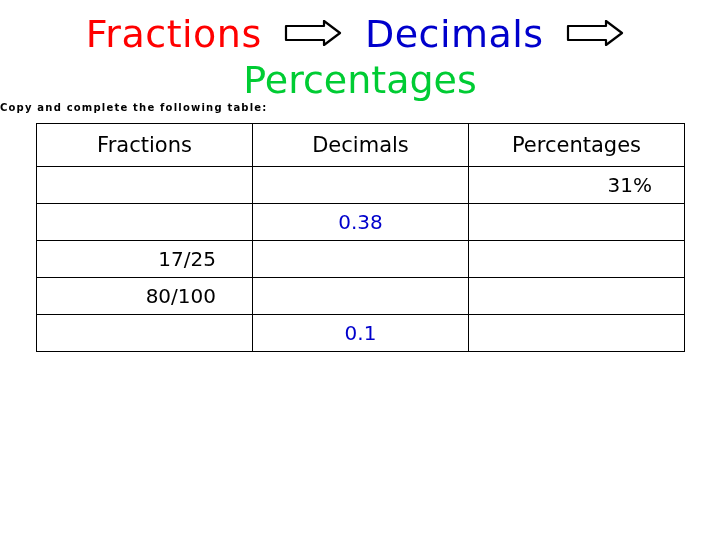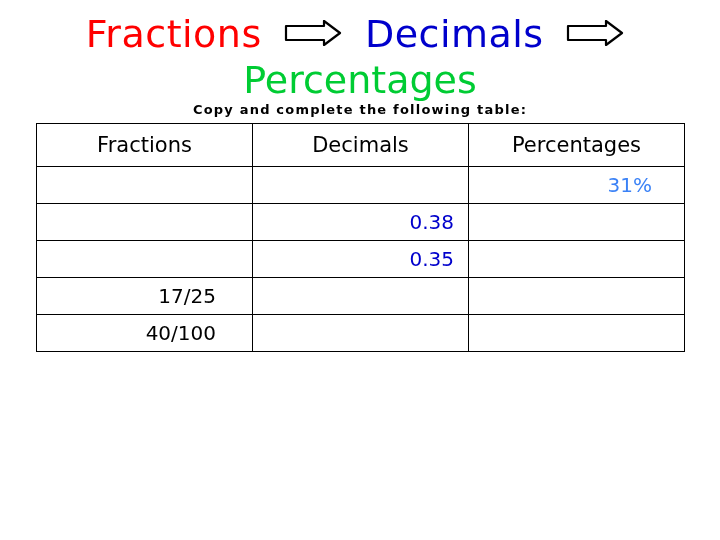--- a/index.html
+++ b/index.html
@@ -53,22 +53,21 @@
     top: -4px;
   }
   .arrow-wrap svg { display: block; }
 
   
   .instruction {
     position: absolute;
     top: 102px;
     left: 0;
     width: 720px;
-    text-align: center;
-    font-size: 13px;
+    font-size: 10px;
     font-weight: bold;
     letter-spacing: 1.2px;
     color: #000000;
   }
 
   
   .tbl-wrap {
     position: absolute;
     left: 36px;
     top: 123px;
@@ -100,26 +99,26 @@
     font-size: 20px;
     vertical-align: middle;
   }
   td.cell.frac {
     text-align: right;
     color: #000000;
     padding-right: 36px;
     margin-top: 13px;
   }
   td.cell.dec {
-    text-align: right;
+    text-align: center;
     color: #0000cc;
   }
   td.cell.perc {
     text-align: right;
-    color: #3b82f6;
+    color: #000000;
     padding-right: 32px;
   }
 </style>
 </head>
 <body>
 
 <div class="page">
 
   <div class="title-line1">
     <span class="t-red">Fractions</span>
@@ -160,31 +159,31 @@
           <td class="cell frac"></td>
           <td class="cell dec"></td>
           <td class="cell perc">31%</td>
         </tr>
         <tr>
           <td class="cell frac"></td>
           <td class="cell dec">0.38</td>
           <td class="cell perc"></td>
         </tr>
         <tr>
-          <td class="cell frac"></td>
-          <td class="cell dec">0.35</td>
-          <td class="cell perc"></td>
-        </tr>
-        <tr>
           <td class="cell frac">17/25</td>
           <td class="cell dec"></td>
           <td class="cell perc"></td>
         </tr>
         <tr>
-          <td class="cell frac">40/100</td>
+          <td class="cell frac">80/100</td>
           <td class="cell dec"></td>
+          <td class="cell perc"></td>
+        </tr>
+        <tr>
+          <td class="cell frac"></td>
+          <td class="cell dec">0.1</td>
           <td class="cell perc"></td>
         </tr>
       </tbody>
     </table>
   </div>
 
 </div>
 
 </body></html>

